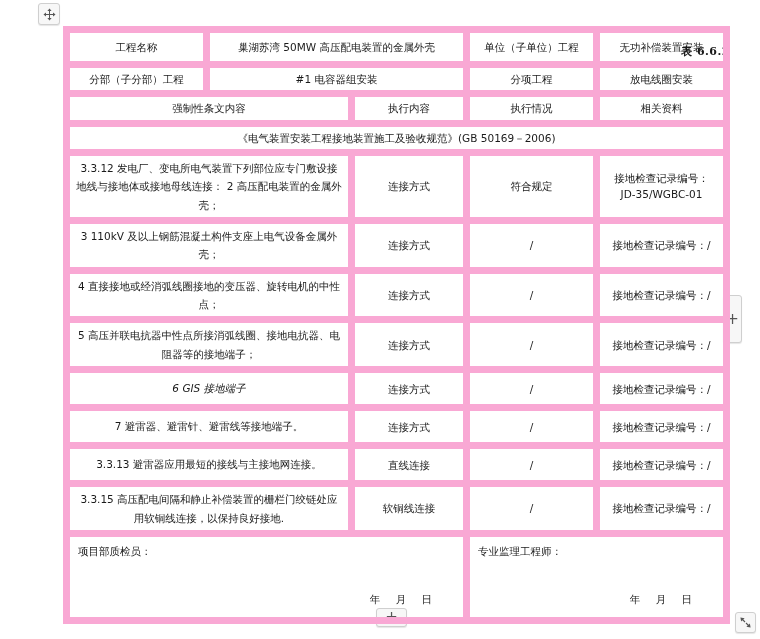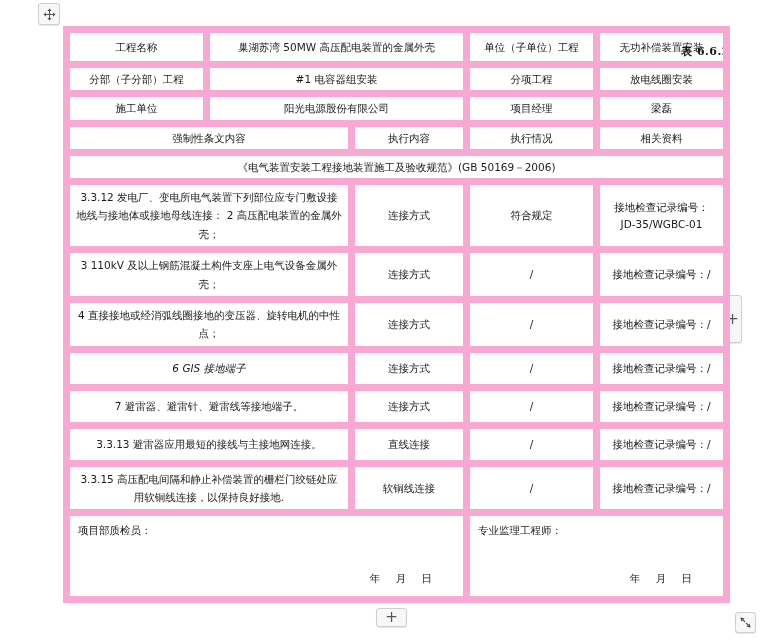--- a/index.html
+++ b/index.html
@@ -185,26 +185,20 @@
       <td class="c-center">无功补偿装置安装</td>
     </tr>
 
     <tr class="hdr-row">
       <td class="c-center">分部（子分部）工程</td>
       <td class="c-center" colspan="2">#1 电容器组安装</td>
       <td class="c-center">分项工程</td>
       <td class="c-center">放电线圈安装</td>
     </tr>
 
-    <tr class="hdr-row">
-      <td class="c-center">施工单位</td>
-      <td class="c-center" colspan="2">阳光电源股份有限公司</td>
-      <td class="c-center">项目经理</td>
-      <td class="c-center">梁磊</td>
-    </tr>
 
     <tr class="hdr-row">
       <td class="c-center" colspan="2">强制性条文内容</td>
       <td class="c-center">执行内容</td>
       <td class="c-center">执行情况</td>
       <td class="c-center">相关资料</td>
     </tr>
 
     <tr class="spec-row">
       <td colspan="5">《电气装置安装工程接地装置施工及验收规范》(GB 50169－2006)</td>
@@ -228,20 +222,26 @@
       <td class="ref">接地检查记录编号：/</td>
     </tr>
 
     <tr class="body-row">
       <td class="clause" colspan="2">4  直接接地或经消弧线圈接地的变压器、旋转电机的中性点；</td>
       <td class="exec">连接方式</td>
       <td class="status">/</td>
       <td class="ref">接地检查记录编号：/</td>
     </tr>
 
+    <tr class="body-row">
+      <td class="clause" colspan="2">5 高压并联电抗器中性点所接消弧线圈、接地电抗器、电阻器等的接地端子；</td>
+      <td class="exec">连接方式</td>
+      <td class="status">/</td>
+      <td class="ref">接地检查记录编号：/</td>
+    </tr>
 
     <tr class="body-row">
       <td class="clause" colspan="2" style="vertical-align:top;padding-top:6px;font-style:italic;">6 GIS 接地端子</td>
       <td class="exec">连接方式</td>
       <td class="status">/</td>
       <td class="ref">接地检查记录编号：/</td>
     </tr>
 
     <tr class="body-row">
       <td class="clause" colspan="2" style="vertical-align:top;padding-top:6px;">7 避雷器、避雷针、避雷线等接地端子。</td>

